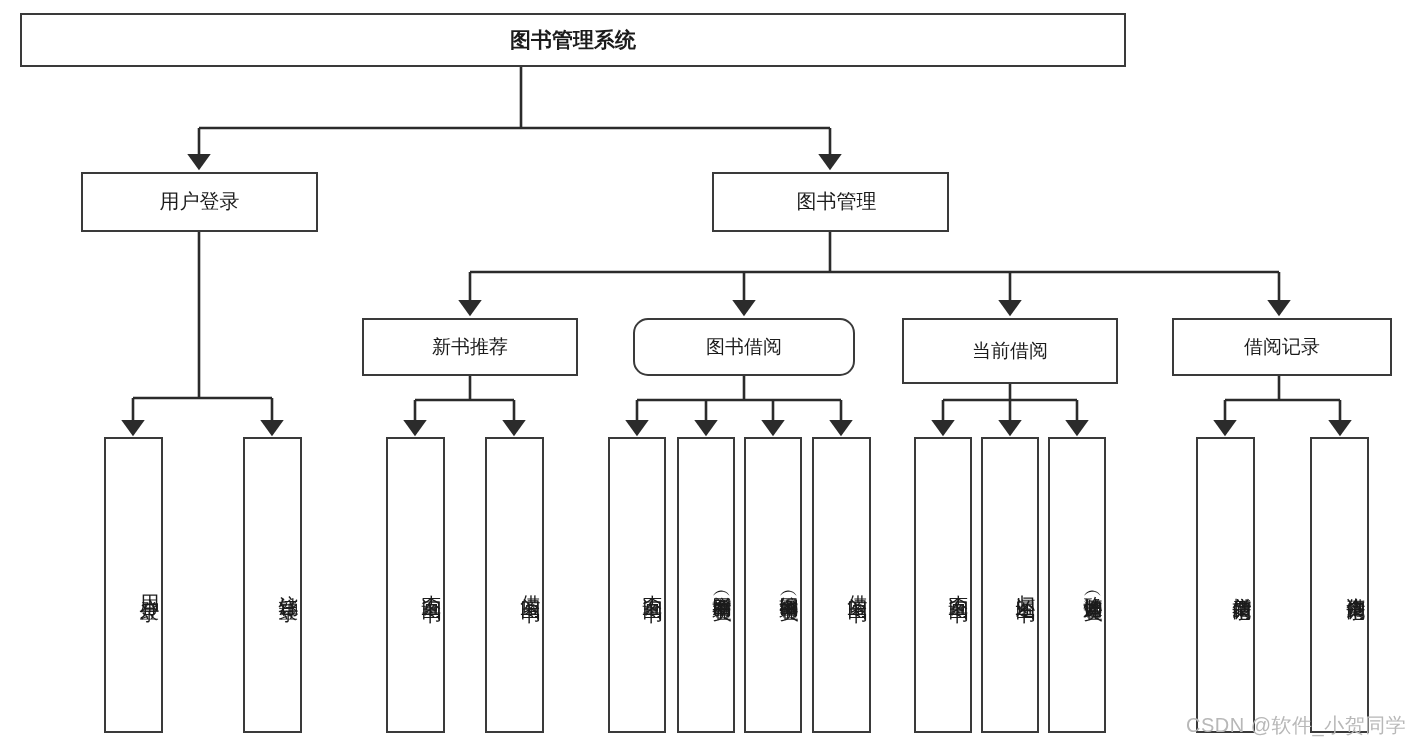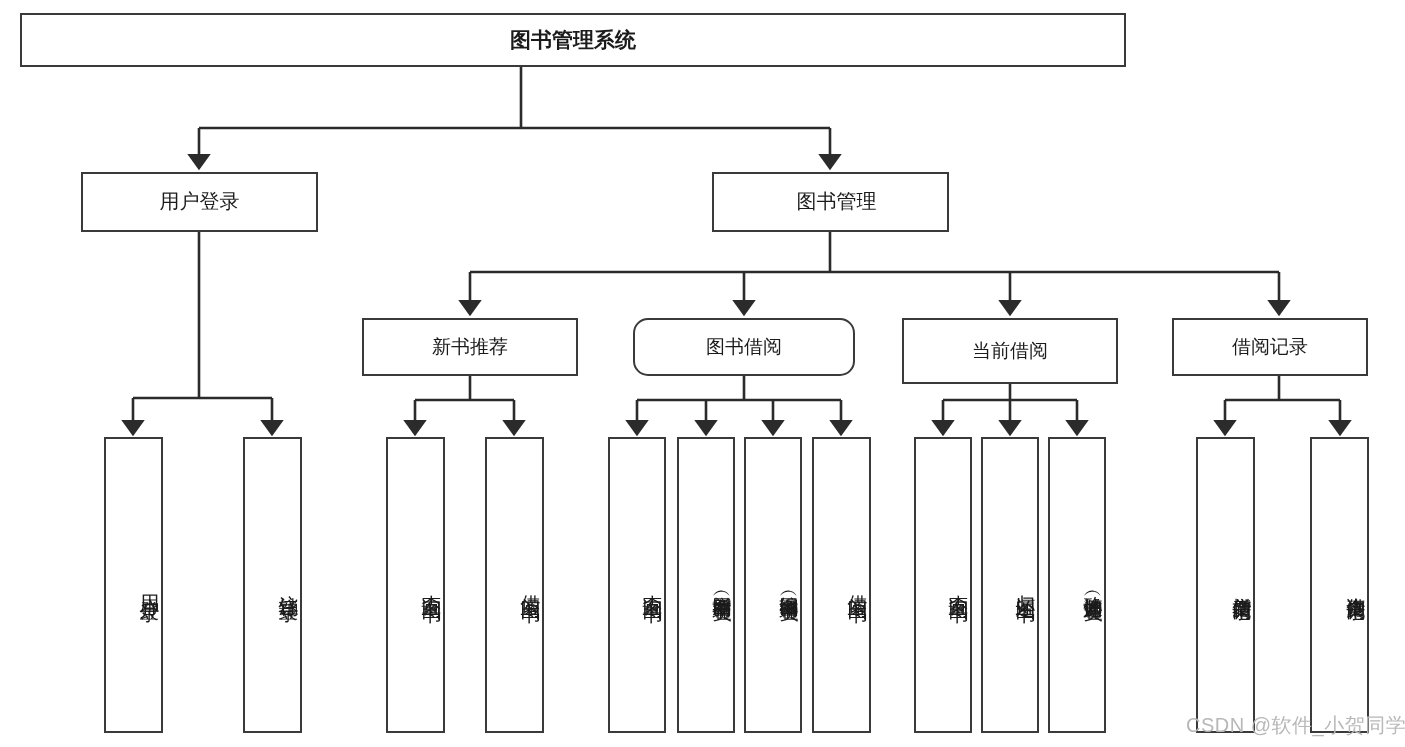--- a/index.html
+++ b/index.html
@@ -104,21 +104,21 @@
   </svg>
 
   <div class="node root" style="left:20px;top:13px;width:1106px;height:54px;font-weight:bold;">图书管理系统</div>
 
   <div class="node l1" style="left:81px;top:172px;width:237px;height:60px;">用户登录</div>
   <div class="node l1" style="left:712px;top:172px;width:237px;height:60px;padding-left:12px;">图书管理</div>
 
   <div class="node l2" style="left:362px;top:318px;width:216px;height:58px;">新书推荐</div>
   <div class="node l2" style="left:633px;top:318px;width:222px;height:58px;border-radius:15px;">图书借阅</div>
   <div class="node l2" style="left:902px;top:318px;width:216px;height:66px;">当前借阅</div>
-  <div class="node l2" style="left:1172px;top:318px;width:196px;height:58px;">借阅记录</div>
+  <div class="node l2" style="left:1172px;top:318px;width:220px;height:58px;">借阅记录</div>
 
   <div class="node leaf" style="left:104px;top:437px;width:59px;height:296px;">用户登录</div>
   <div class="node leaf" style="left:243px;top:437px;width:59px;height:296px;">注销登录</div>
 
   <div class="node leaf" style="left:386px;top:437px;width:59px;height:296px;">查询图书</div>
   <div class="node leaf" style="left:485px;top:437px;width:59px;height:296px;">借阅图书</div>
 
   <div class="node leaf" style="left:608px;top:437px;width:58px;height:296px;">查询图书</div>
   <div class="node leaf tall" style="left:677px;top:437px;width:58px;height:296px;">新增图书（管理员）</div>
   <div class="node leaf tall" style="left:744px;top:437px;width:58px;height:296px;">编辑图书（管理员）</div>

